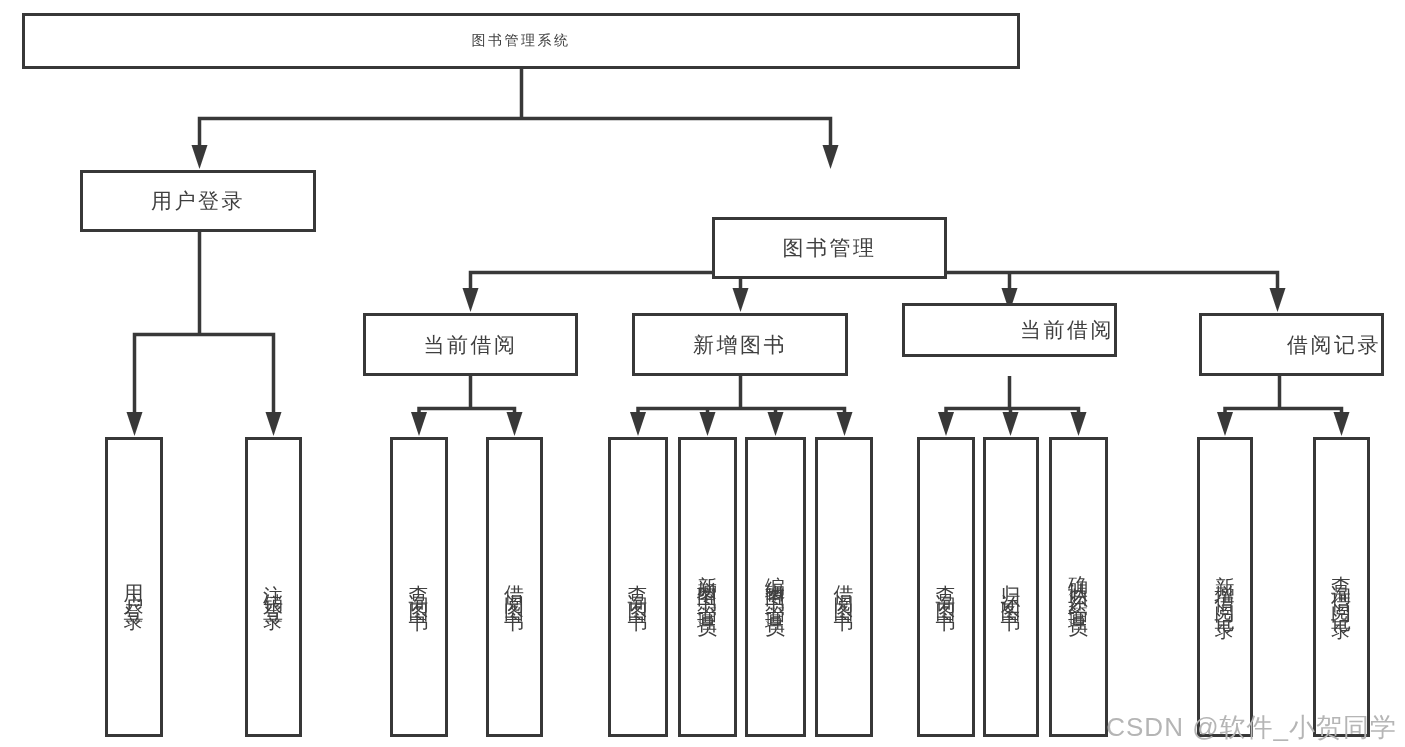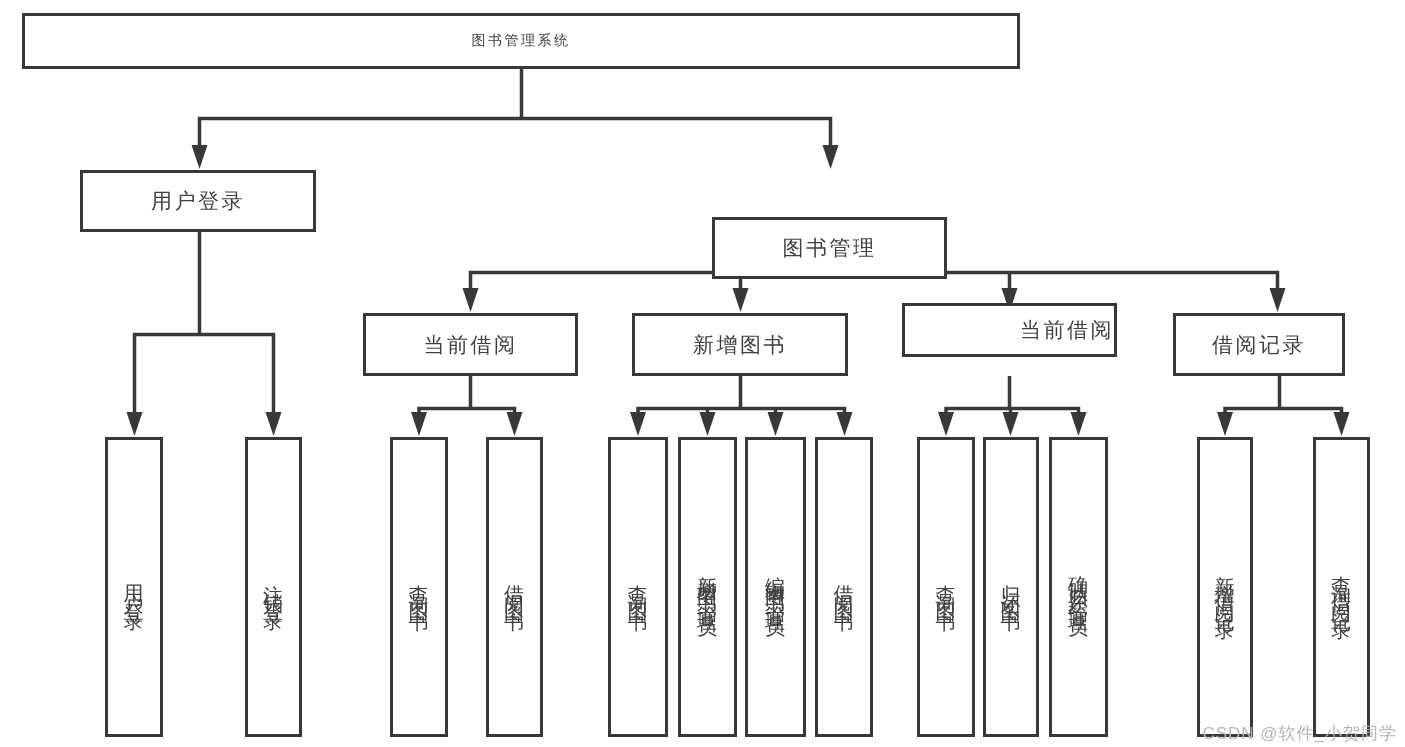--- a/index.html
+++ b/index.html
@@ -38,21 +38,21 @@
     font-size: 20px;
     letter-spacing: 9px;
     line-height: 1;
     white-space: nowrap;
   }
   .v-label.tight { letter-spacing: 6px; }
   .watermark {
     position: absolute;
     right: 8px;
     bottom: 2px;
-    font-size: 17px;
+    font-size: 26px;
     color: #b5b5b5;
     letter-spacing: 1px;
     white-space: nowrap;
     pointer-events: none;
   }
 </style>
 </head>
 <body>
 
 <div class="canvas">
@@ -131,21 +131,21 @@
 
   <div class="box" style="left:363px; top:313px; width:215px; height:63px;">
     <span class="h-label">当前借阅</span>
   </div>
   <div class="box" style="left:632px; top:313px; width:216px; height:63px;">
     <span class="h-label">新增图书</span>
   </div>
   <div class="box" style="left:902px; top:303px; width:215px; height:54px;justify-content:flex-end;">
     <span class="h-label">当前借阅</span>
   </div>
-  <div class="box" style="left:1173px; top:313px; width:172px; height:63px;">
+  <div class="box" style="left:1199px; top:313px; width:185px; height:63px;justify-content:flex-end;">
     <span class="h-label">借阅记录</span>
   </div>
 
   <div class="box" style="left:105px; top:437px; width:58px; height:300px;">
     <span class="v-label">用户登录</span>
   </div>
   <div class="box" style="left:245px; top:437px; width:57px; height:300px;">
     <span class="v-label">注销登录</span>
   </div>
 

